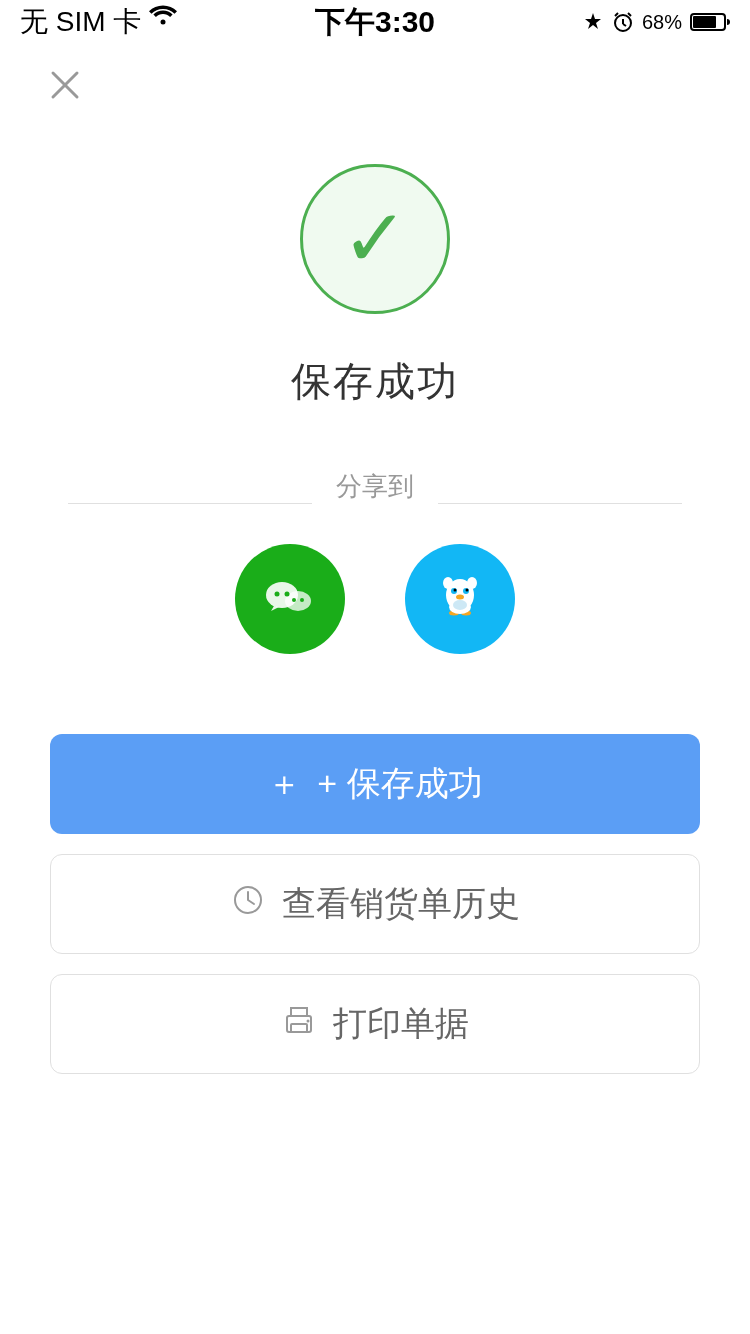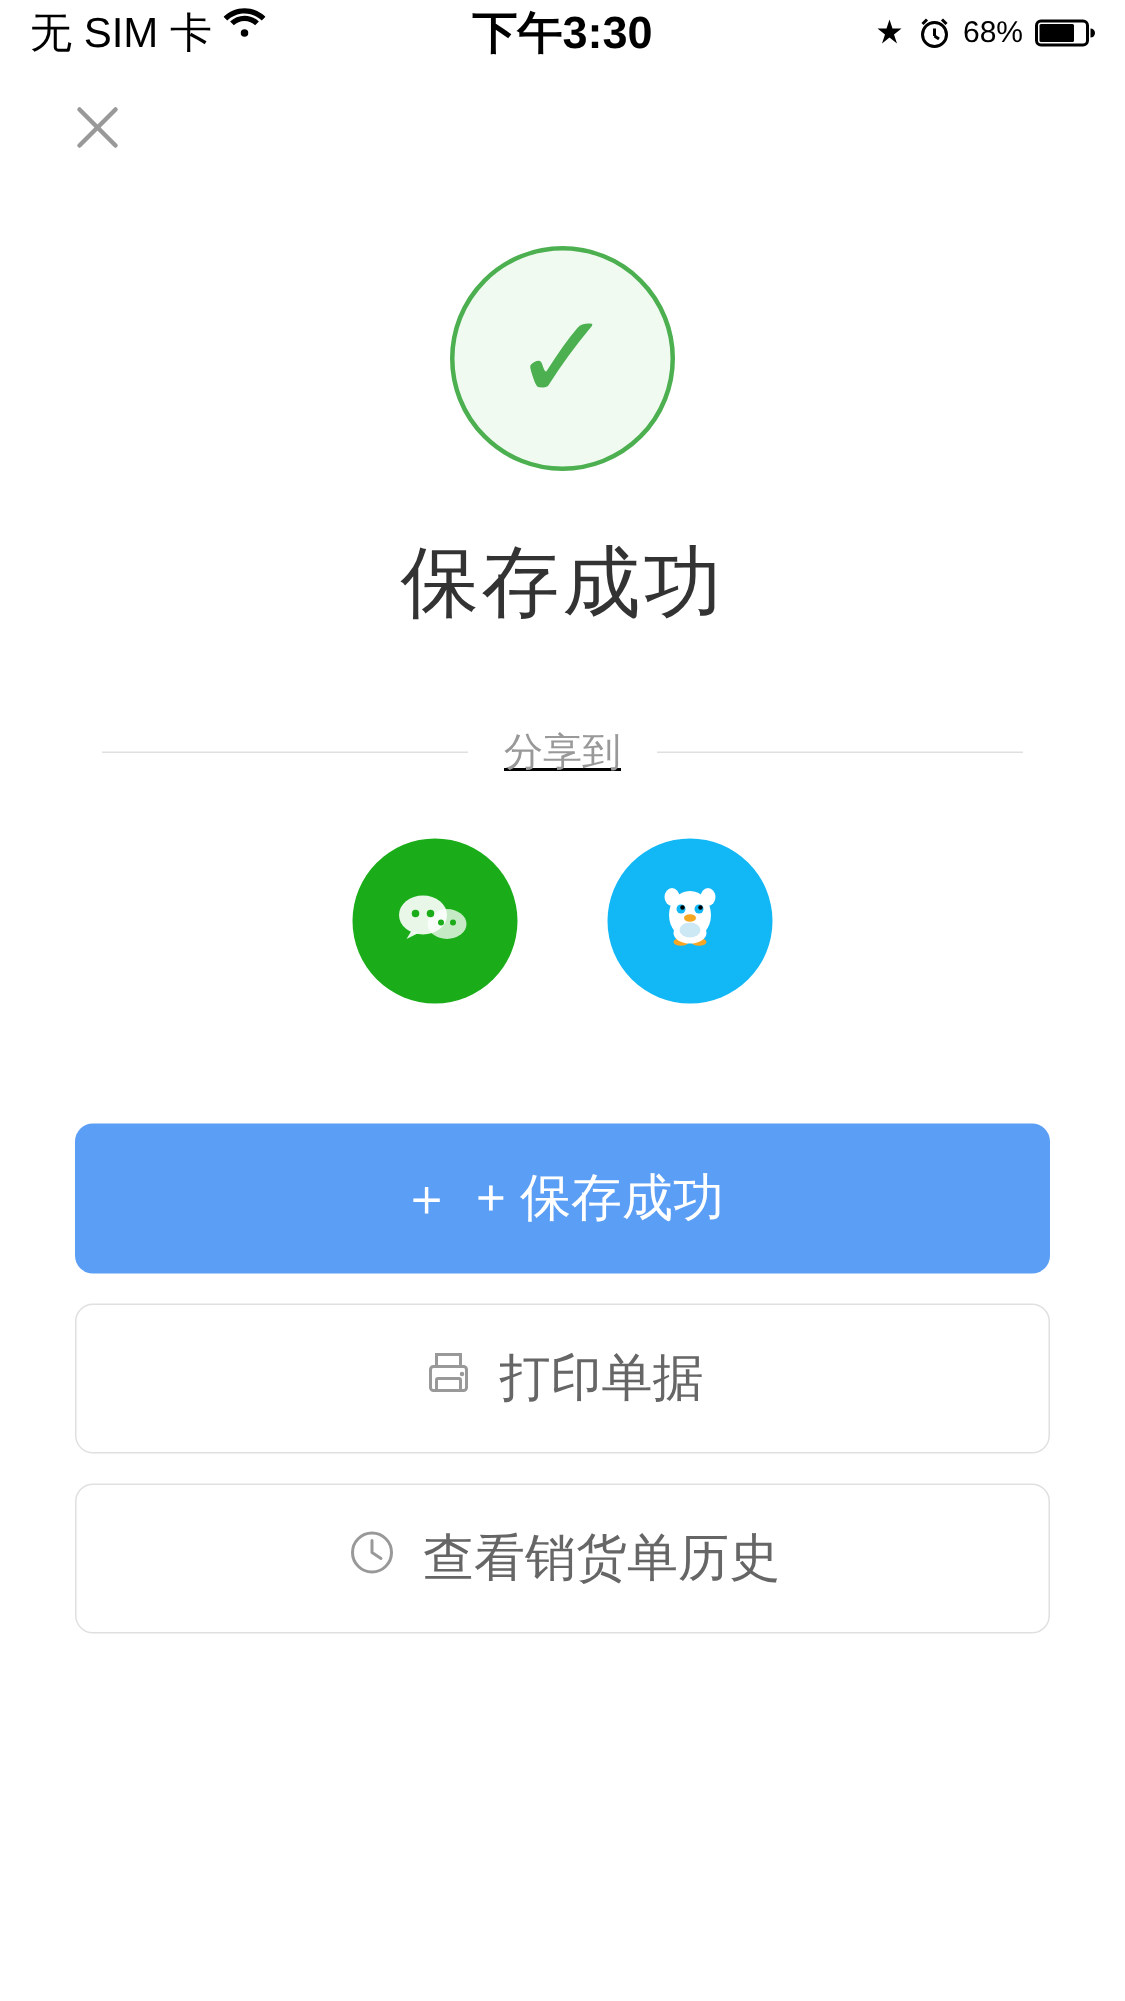--- a/index.html
+++ b/index.html
@@ -94,35 +94,34 @@
     }
 
     .checkmark {
       font-size: 80px;
       color: #4caf50;
       line-height: 1;
     }
 
     
     .success-title {
-      font-size: 52px;
+      font-size: 40px;
       font-weight: 400;
       color: #333;
       margin-bottom: 60px;
       letter-spacing: 2px;
     }
 
     
     .share-divider {
       width: 100%;
       display: flex;
-      align-items: center;
+      align-items: flex-end;
       padding: 0 68px;
       margin-bottom: 40px;
-      text-decoration: underline;
     }
 
     .divider-line {
       flex: 1;
       height: 1px;
       background: #e0e0e0;
     }
 
     .divider-text {
       font-size: 26px;
@@ -292,34 +291,34 @@
   <div class="buttons-section">
 
     <button class="btn btn-primary">
       <span class="btn-icon">＋</span>
       <span>+ 保存成功</span>
     </button>
 
     <button class="btn btn-secondary">
       <span>
         <svg width="36" height="36" viewBox="0 0 36 36" fill="none">
+          <circle cx="18" cy="18" r="13" fill="none" stroke="#999" stroke-width="2"></circle>
+          <polyline points="18,10 18,18 24,22" stroke="#999" stroke-width="2" stroke-linecap="round" stroke-linejoin="round"></polyline>
+        </svg>
+      </span>
+      <span>查看销货单历史</span>
+    </button>
+
+    <button class="btn btn-secondary">
+      <span>
+        <svg width="36" height="36" viewBox="0 0 36 36" fill="none">
           <rect x="6" y="14" width="24" height="16" rx="2" fill="none" stroke="#999" stroke-width="2"></rect>
           <rect x="10" y="22" width="16" height="8" rx="1" fill="none" stroke="#999" stroke-width="2"></rect>
           <path d="M10 14V6h16v8" stroke="#999" stroke-width="2"></path>
           <circle cx="27" cy="19" r="1.5" fill="#999"></circle>
         </svg>
       </span>
       <span>打印单据</span>
     </button>
 
-    <button class="btn btn-secondary">
-      <span>
-        <svg width="36" height="36" viewBox="0 0 36 36" fill="none">
-          <circle cx="18" cy="18" r="13" fill="none" stroke="#999" stroke-width="2"></circle>
-          <polyline points="18,10 18,18 24,22" stroke="#999" stroke-width="2" stroke-linecap="round" stroke-linejoin="round"></polyline>
-        </svg>
-      </span>
-      <span>查看销货单历史</span>
-    </button>
-
   </div>
 
 </div>
 
 </body></html>

